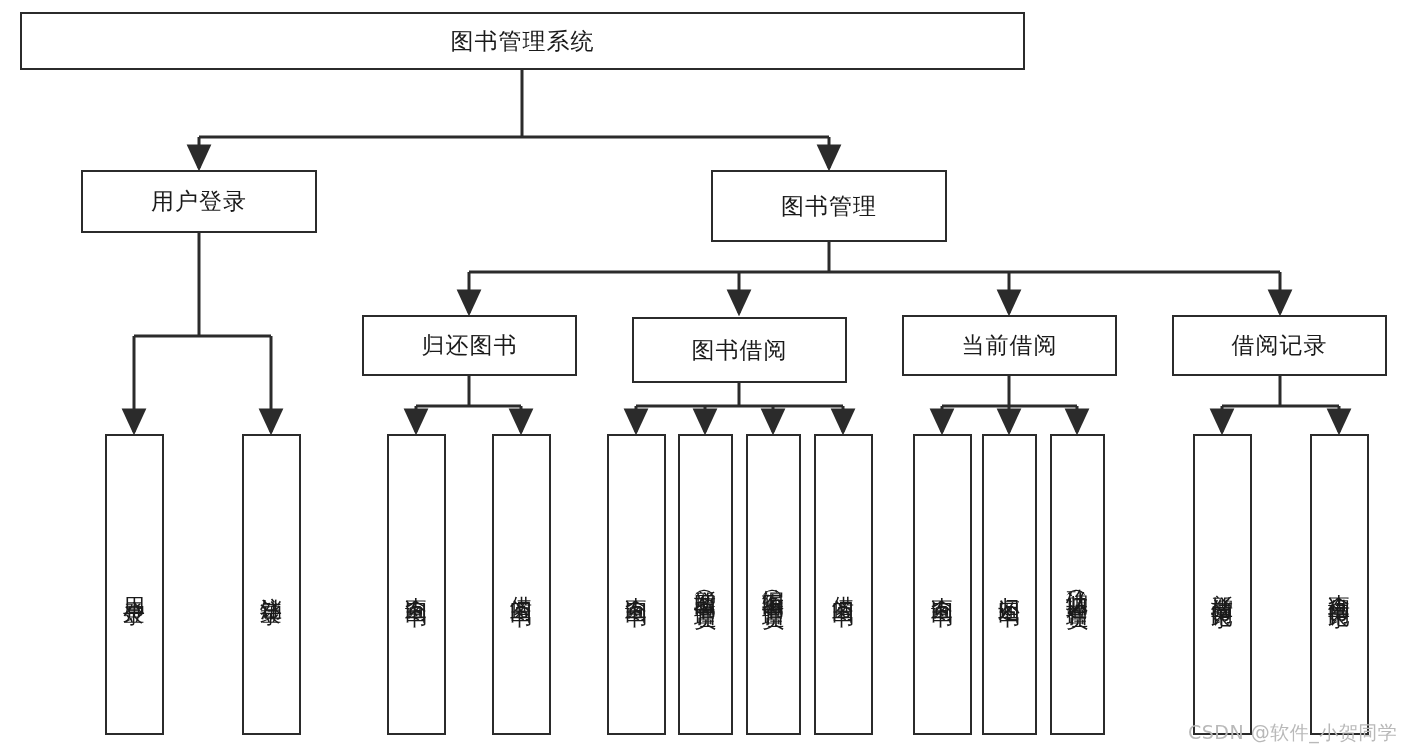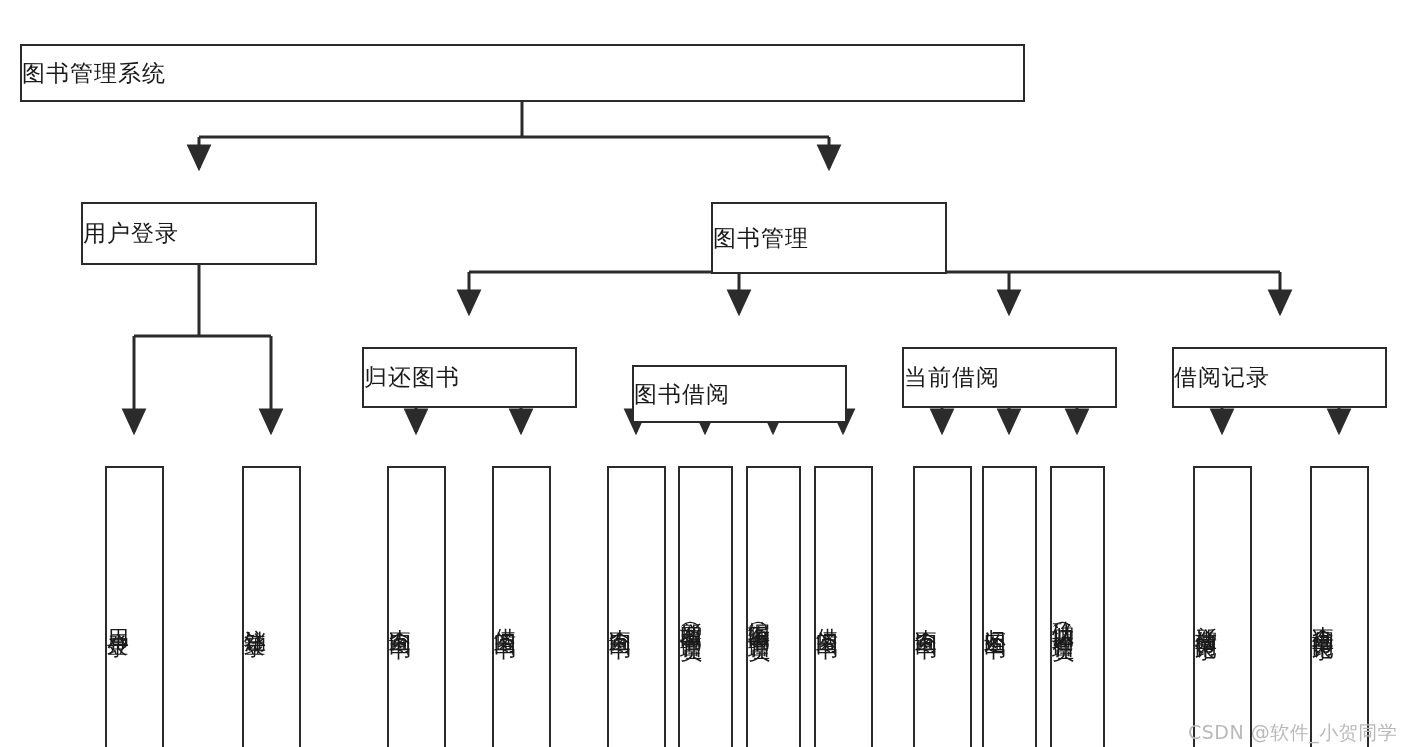--- a/index.html
+++ b/index.html
@@ -24,22 +24,22 @@
     width: 1405px;
     height: 747px;
   }
   .node {
     position: absolute;
     box-sizing: border-box;
     background: #ffffff;
     border: 2px solid #2b2b2b;
     display: flex;
     align-items: center;
+    justify-content: center;
     color: #1a1a1a;
-    margin-top: 32px;
   }
   .node.horiz {
     font-size: 23px;
     letter-spacing: 1px;
   }
   .node.vert {
     font-size: 22px;
   }
   .node.vert .label {
     writing-mode: vertical-rl;
@@ -124,21 +124,21 @@
   <div class="node horiz" style="left:81px; top:170px; width:236px; height:63px;">
     <span class="label">用户登录</span>
   </div>
   <div class="node horiz" style="left:711px; top:170px; width:236px; height:72px;">
     <span class="label">图书管理</span>
   </div>
 
   <div class="node horiz" style="left:362px; top:315px; width:215px; height:61px;">
     <span class="label">归还图书</span>
   </div>
-  <div class="node horiz" style="left:632px; top:333px; width:215px; height:58px;">
+  <div class="node horiz" style="left:632px; top:317px; width:215px; height:66px;">
     <span class="label">图书借阅</span>
   </div>
   <div class="node horiz" style="left:1172px; top:315px; width:215px; height:61px;">
     <span class="label">借阅记录</span>
   </div>
   <div class="node horiz" style="left:902px; top:315px; width:215px; height:61px;">
     <span class="label">当前借阅</span>
   </div>
 
   <div class="node vert" style="left:105px; top:434px; width:59px; height:301px;">

